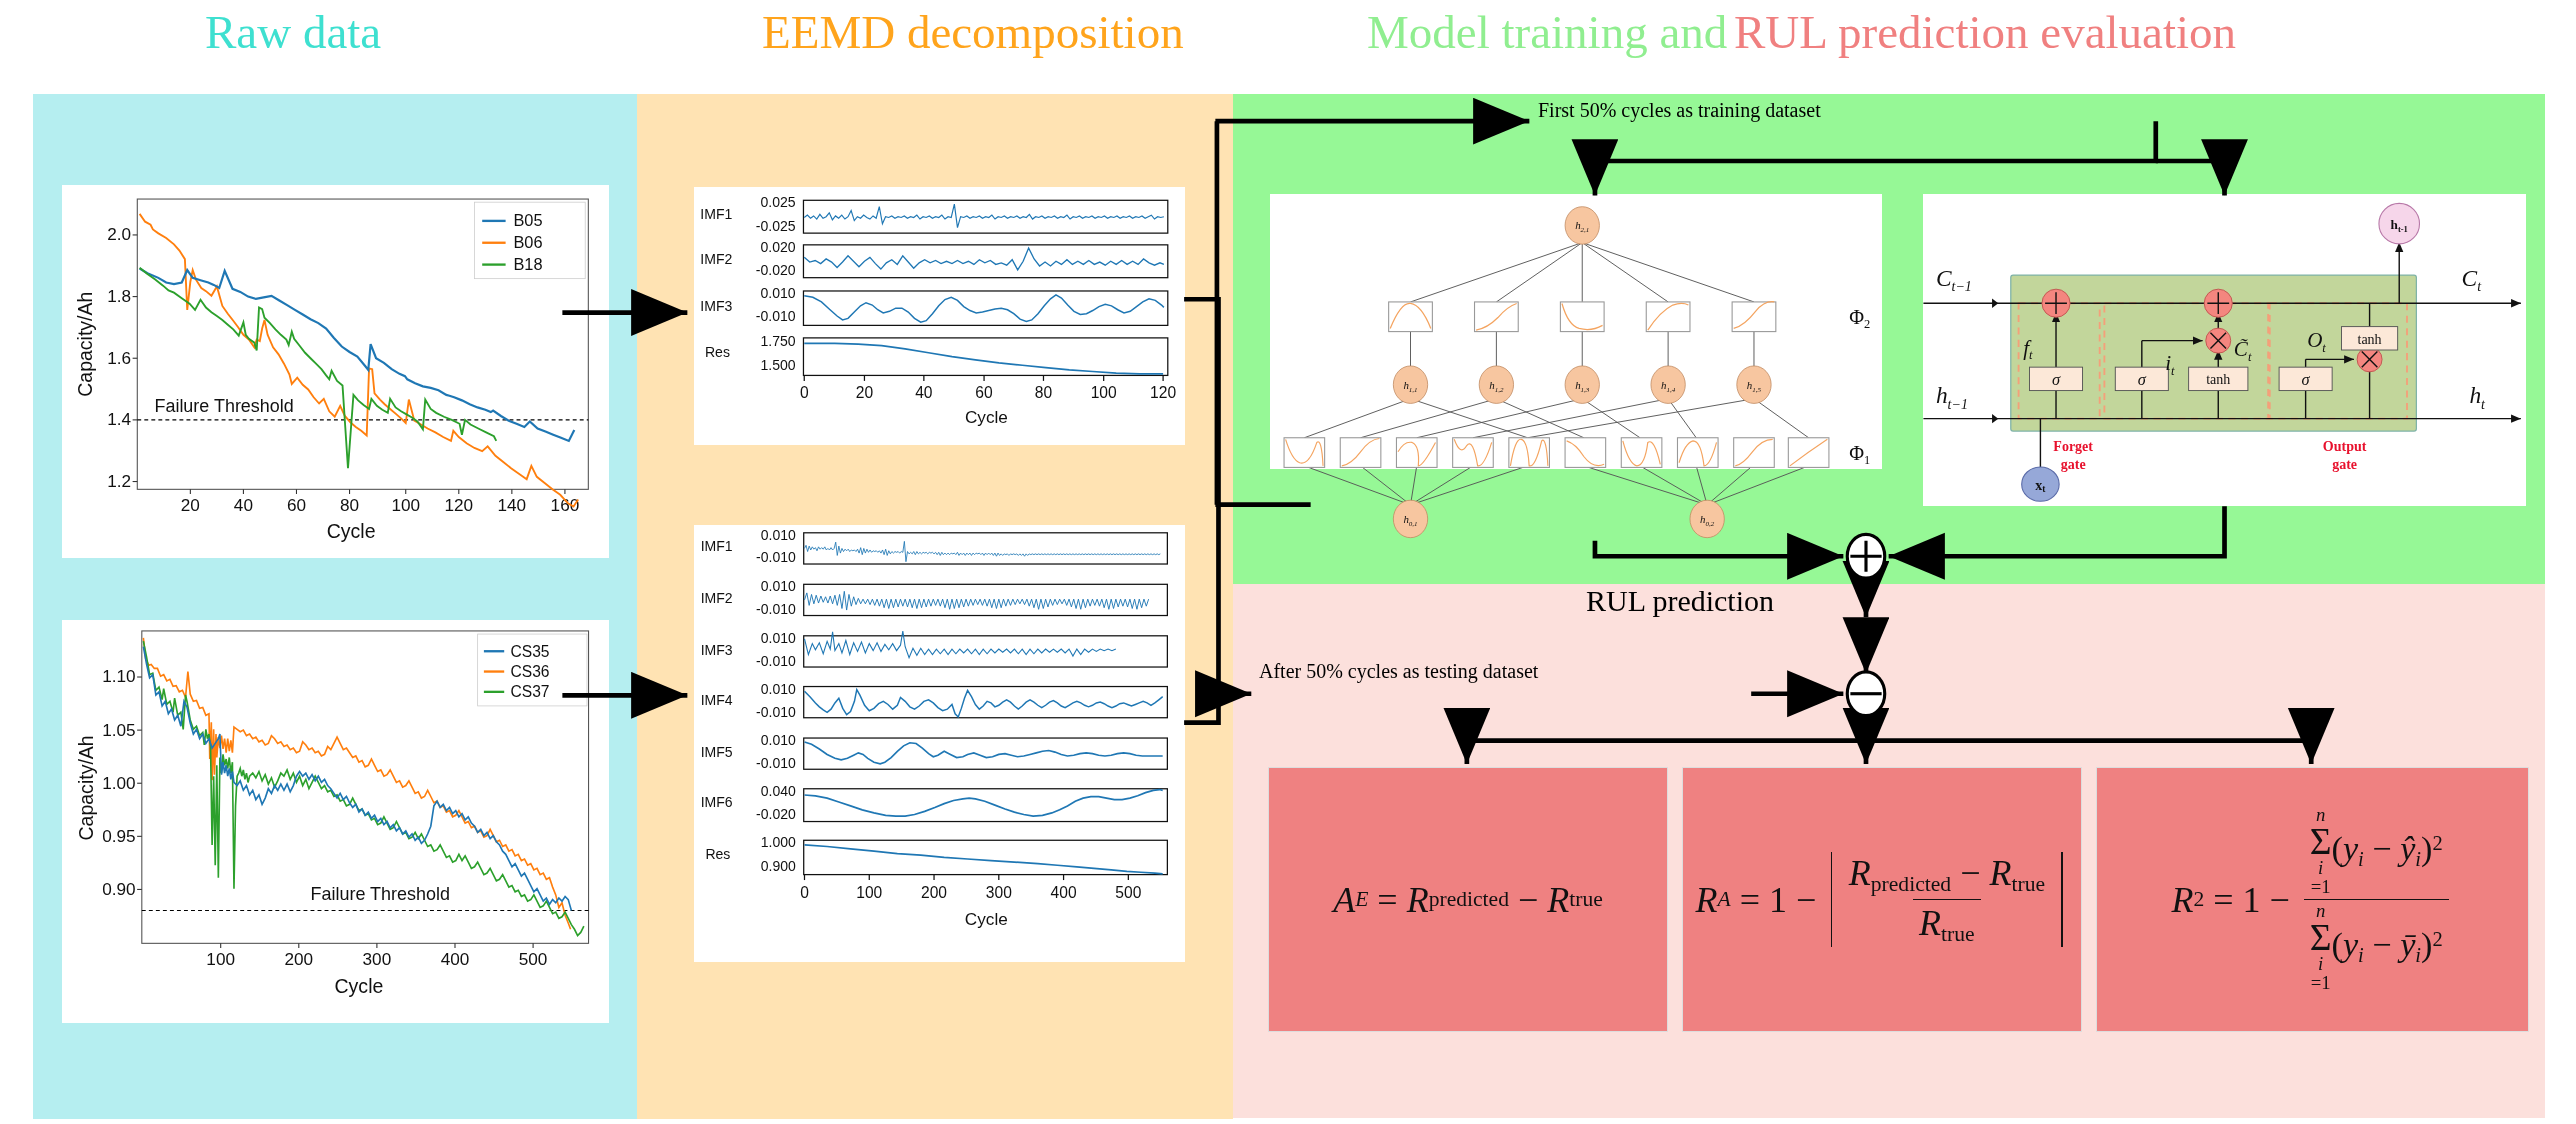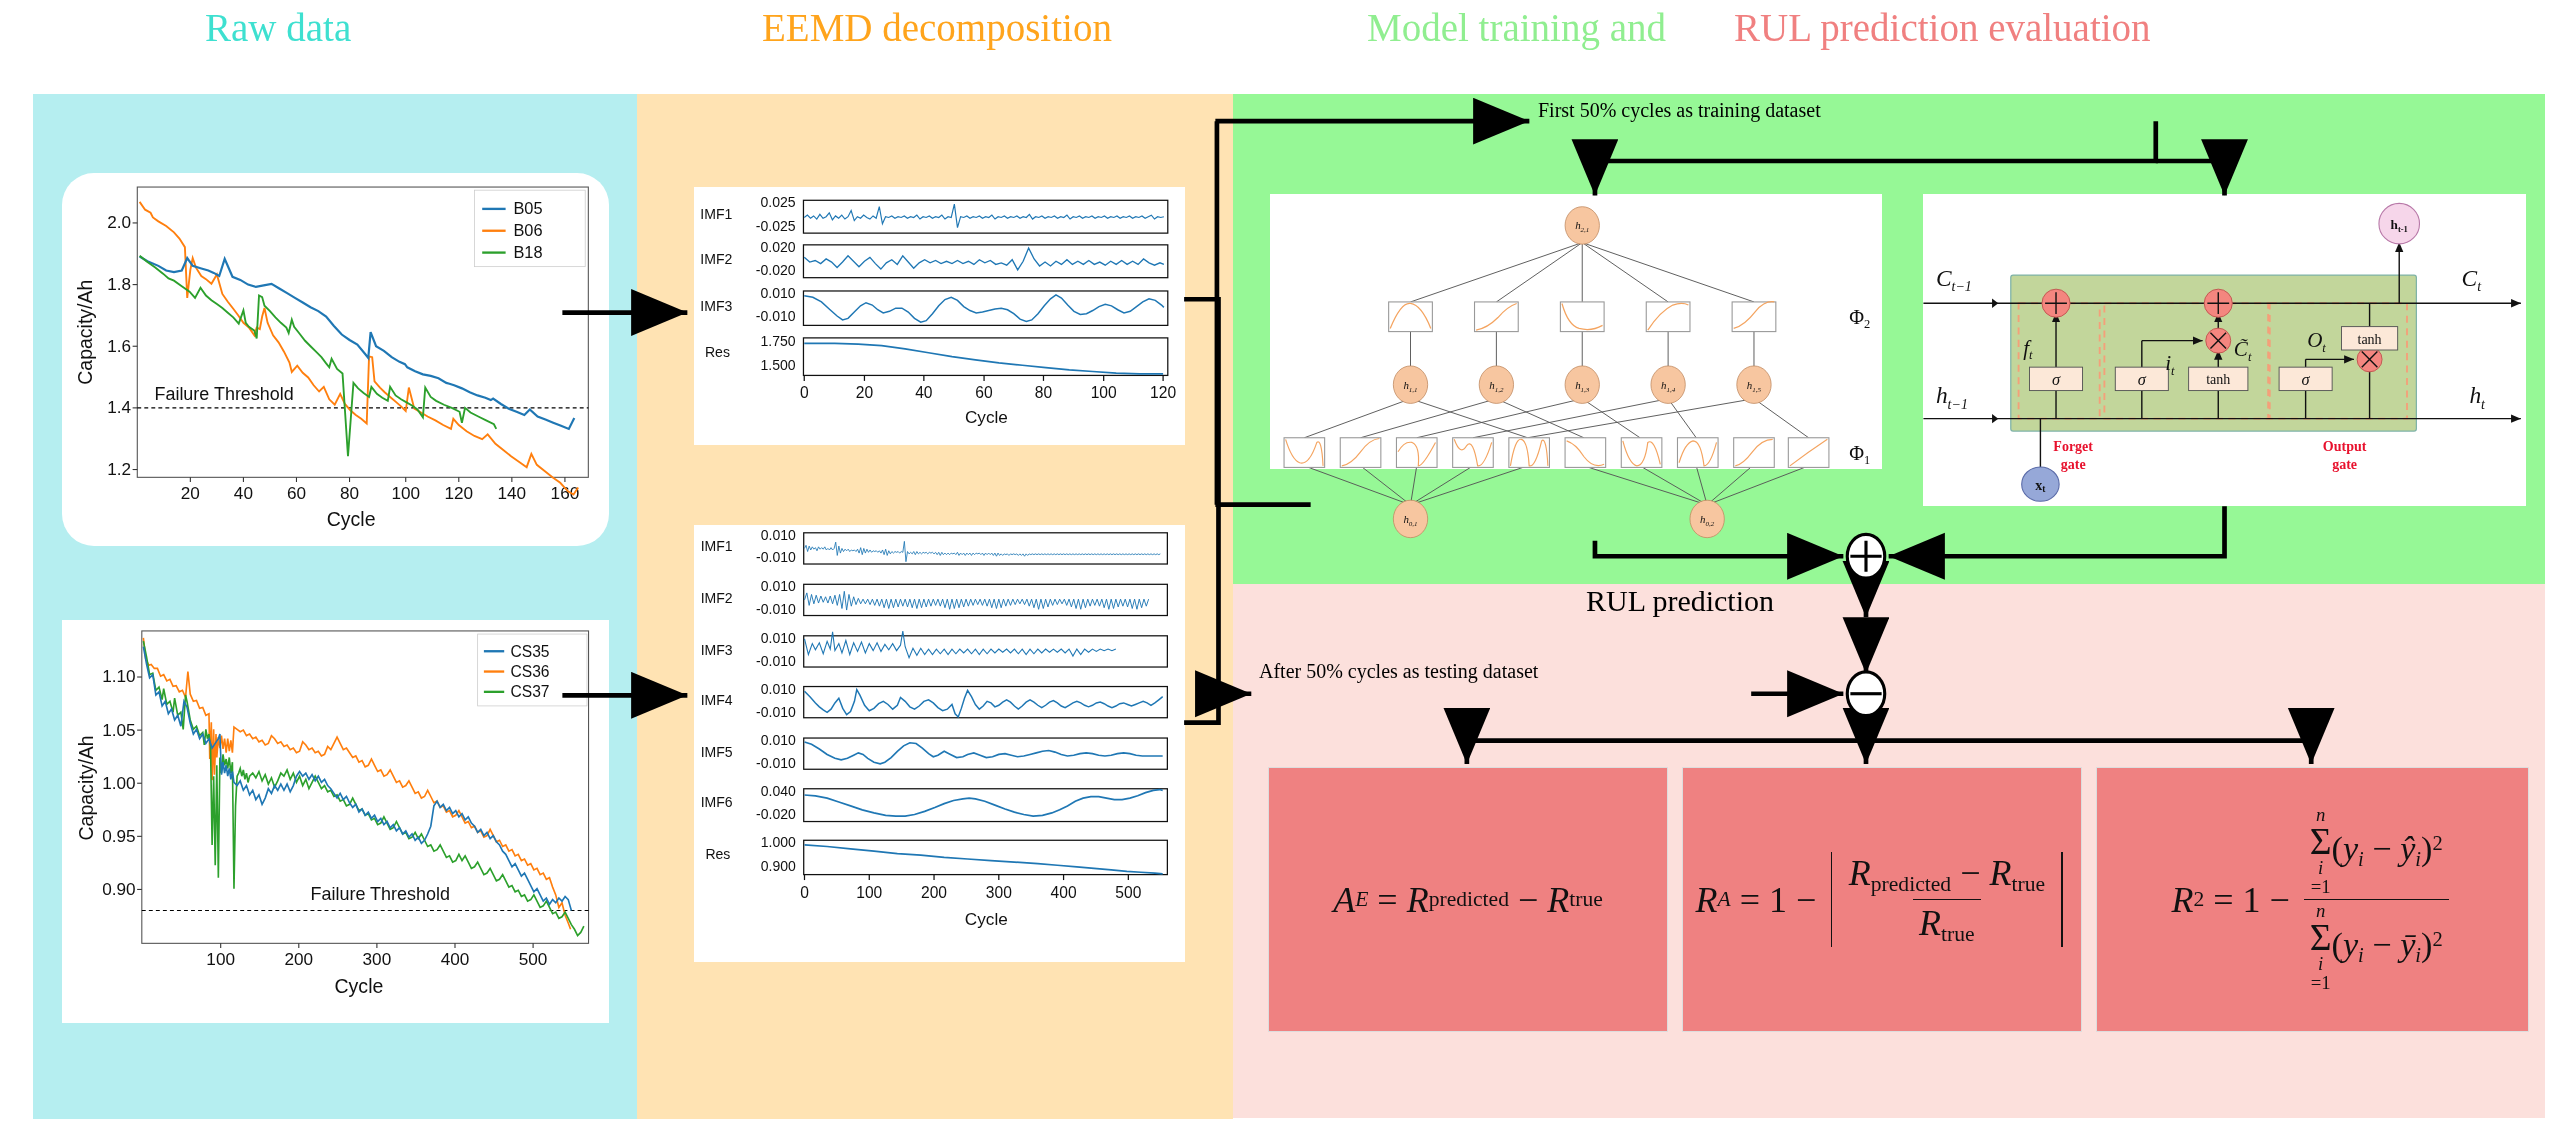--- a/index.html
+++ b/index.html
@@ -1,35 +1,35 @@
 <!DOCTYPE html>
 <html style="font-size:12.5px"><head>
 <meta charset="utf-8">
 <style>
   html,body{margin:0;padding:0;background:#fff;}
   body{width:2576px;height:1125px;position:relative;overflow:hidden;
        font-family:"Liberation Serif",serif;}
 
   
-  .hdr{position:absolute;top:4.7px;font-size:39px;white-space:nowrap;font-family:"Liberation Serif",serif;}
+  .hdr{position:absolute;top:4.7px;font-size:47px;white-space:nowrap;font-family:"Liberation Serif",serif;}
   #h-raw{left:205px;color:#3ee0d0;}
   #h-eemd{left:722px;color:#ffa41c;margin-left:40px;}
   #h-model{left:1367px;color:#90ee90;}
   #h-rul{left:1734px;color:#f08080;}
 
   
   .panel{position:absolute;}
   #panel-raw   {left:33px;  top:94px; width:604px;  height:1025px; background:#b5eef0;}
   #panel-eemd  {left:637px; top:94px; width:596px;  height:1025px; background:#ffe3b3;}
   #panel-model {left:1233px;top:94px; width:1312px; height:491px;  background:#96f896;}
   #panel-eval  {left:1233px;top:584px; width:1312px; height:534px;  background:#fce0dc;}
 
   
   .card{position:absolute;background:#fff;}
-  #card-b      {left:62px;  top:173px;  width:547px; height:373px;border-radius:32px;}
+  #card-b      {left:62px;  top:185px;  width:547px; height:373px;}
   #card-cs     {left:62px;  top:620px;  width:547px; height:403px;}
   #card-eemd1  {left:694px; top:187px;  width:491px; height:258px;}
   #card-eemd2  {left:694px; top:525px;  width:491px; height:437px;}
   #card-kan    {left:1270px;top:194px;  width:612px; height:275px;}
   #card-lstm   {left:1923px;top:194px;  width:603px; height:312px;}
 
   svg{display:block;}
   .abs{position:absolute;}
 
   

